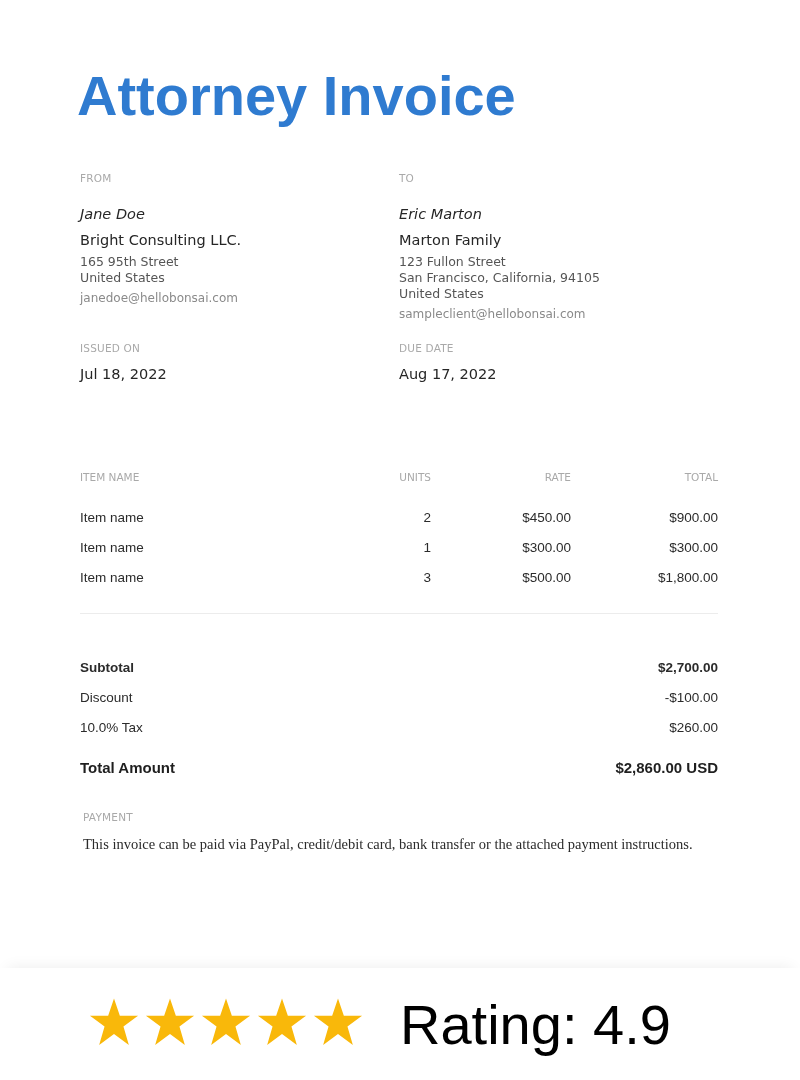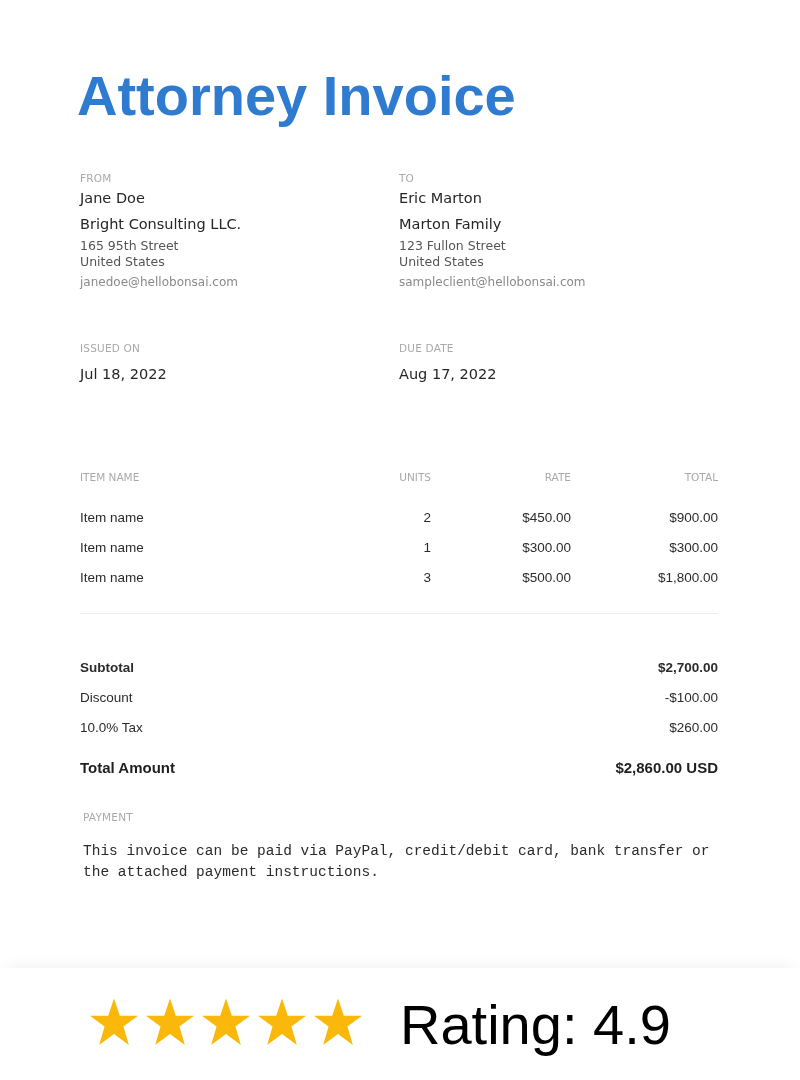--- a/index.html
+++ b/index.html
@@ -16,21 +16,21 @@
     .label {
       font-family: "DejaVu Sans", sans-serif;
       font-size: 10.5px; color: #a9a9a9; letter-spacing: 0.2px; text-transform: uppercase;
     }
     .party { position: absolute; width: 300px; }
     .party.from { left: 80px; top: 172px; }
     .party.to { left: 399px; top: 172px; }
     .party .name, .party .company {
       font-family: "DejaVu Sans", sans-serif; font-size: 14.5px; color: #262626;
     }
-    .party .name { margin-top: 4px; height: 20px; line-height: 20px; }
+    .party .name { margin-top: 20px; height: 20px; line-height: 20px; font-style: italic; }
     .party .company { margin-top: 6px; height: 20px; line-height: 20px; }
     .party .addr {
       font-family: "DejaVu Sans", sans-serif; font-size: 12.5px; color: #555; line-height: 16px; margin-top: 4px;
     }
     .party .email {
       font-family: "DejaVu Sans", sans-serif; font-size: 12px; color: #8a8a8a; margin-top: 4px; line-height: 16px;
     }
 
     .datebox { position: absolute; width: 300px; top: 342px; }
     .datebox.issued { left: 80px; }
@@ -50,21 +50,21 @@
     .divider { position: absolute; left: 80px; top: 613px; width: 638px; height: 1px; background: #ececec; }
 
     .summary { position: absolute; left: 80px; top: 652px; width: 638px; }
     .summary .srow { display: flex; justify-content: space-between; align-items: center; height: 30px; }
     .summary .srow .k, .summary .srow .v { font-family: "Liberation Sans", sans-serif; font-size: 13.5px; color: #2b2b2b; }
     .summary .srow.bold .k, .summary .srow.bold .v { font-weight: 700; }
     .summary .srow.total { margin-top: 10px; height: 30px; }
     .summary .srow.total .k, .summary .srow.total .v { font-size: 15px; font-weight: 700; color: #1f1f1f; }
 
     .payment { position: absolute; left: 83px; top: 811px; width: 640px; }
-    .payment .text { font-family: Liberation Mono, monospace; font-size: 14.5px; color: #2b2b2b; line-height: 21px; margin-top: 18px; }
+    .payment .text { font-family: Liberation Serif, serif; font-size: 14.5px; color: #2b2b2b; line-height: 21px; margin-top: 11px; }
 
     .footer {
       position: absolute; left: 0; top: 968px; width: 800px; height: 112px; background: #fff;
       box-shadow: 0 -8px 14px -8px rgba(0,0,0,0.08);
     }
     .stars { position: absolute; left: 87px; top: 995px; display: flex; gap: 2px; }
     .star { width: 54px; height: 54px; }
     .rating {
       position: absolute; left: 400px; top: 993px;
       font-family: "Liberation Sans", sans-serif; font-size: 56px; color: #000000; line-height: 64px;
@@ -85,20 +85,21 @@
   </div>
   <div class="email">janedoe@hellobonsai.com</div>
 </div>
 
 <div class="party to">
   <div class="label">TO</div>
   <div class="name">Eric Marton</div>
   <div class="company">Marton Family</div>
   <div class="addr">
     <div>123 Fullon Street</div>
+    <div>San Francisco, California, 94105</div>
     <div>United States</div>
   </div>
   <div class="email">sampleclient@hellobonsai.com</div>
 </div>
 
 <div class="datebox issued">
   <div class="label">ISSUED ON</div>
   <div class="value">Jul 18, 2022</div>
 </div>
 <div class="datebox due">

